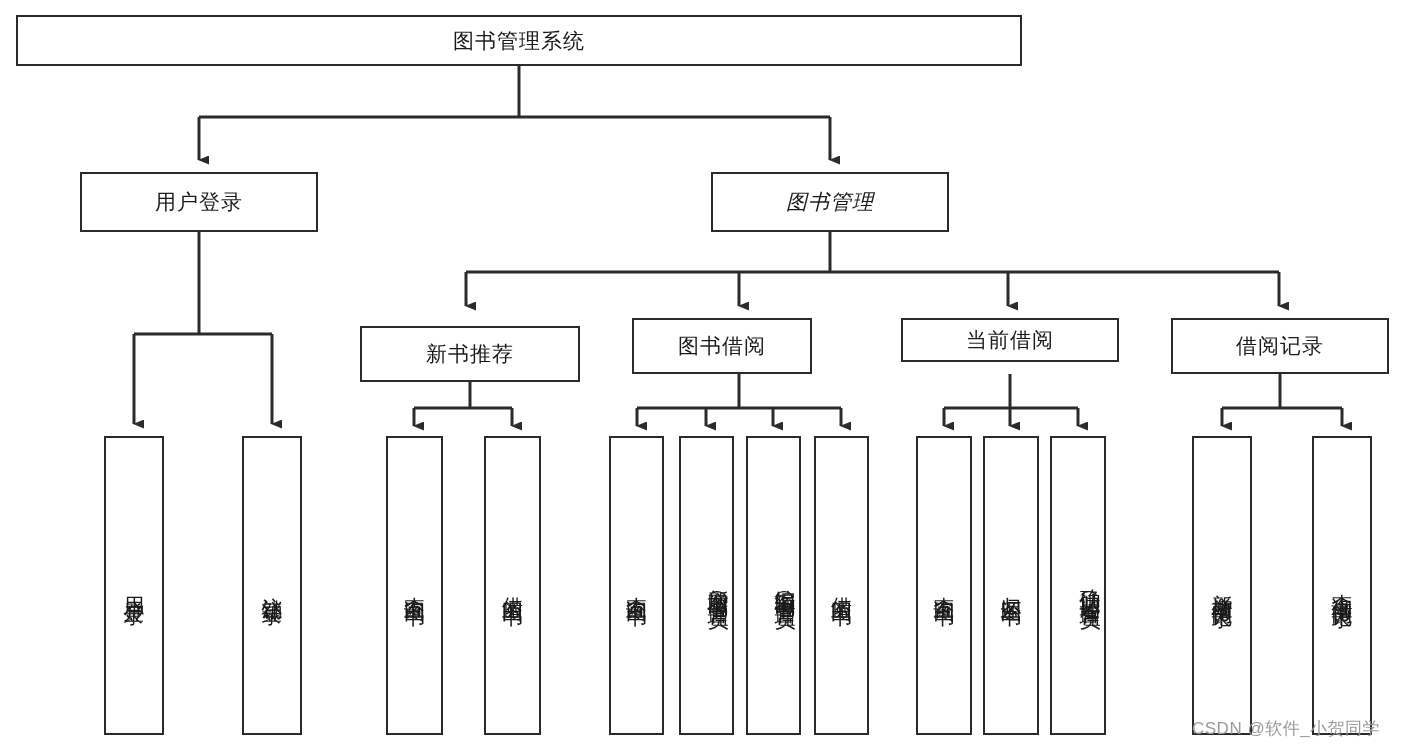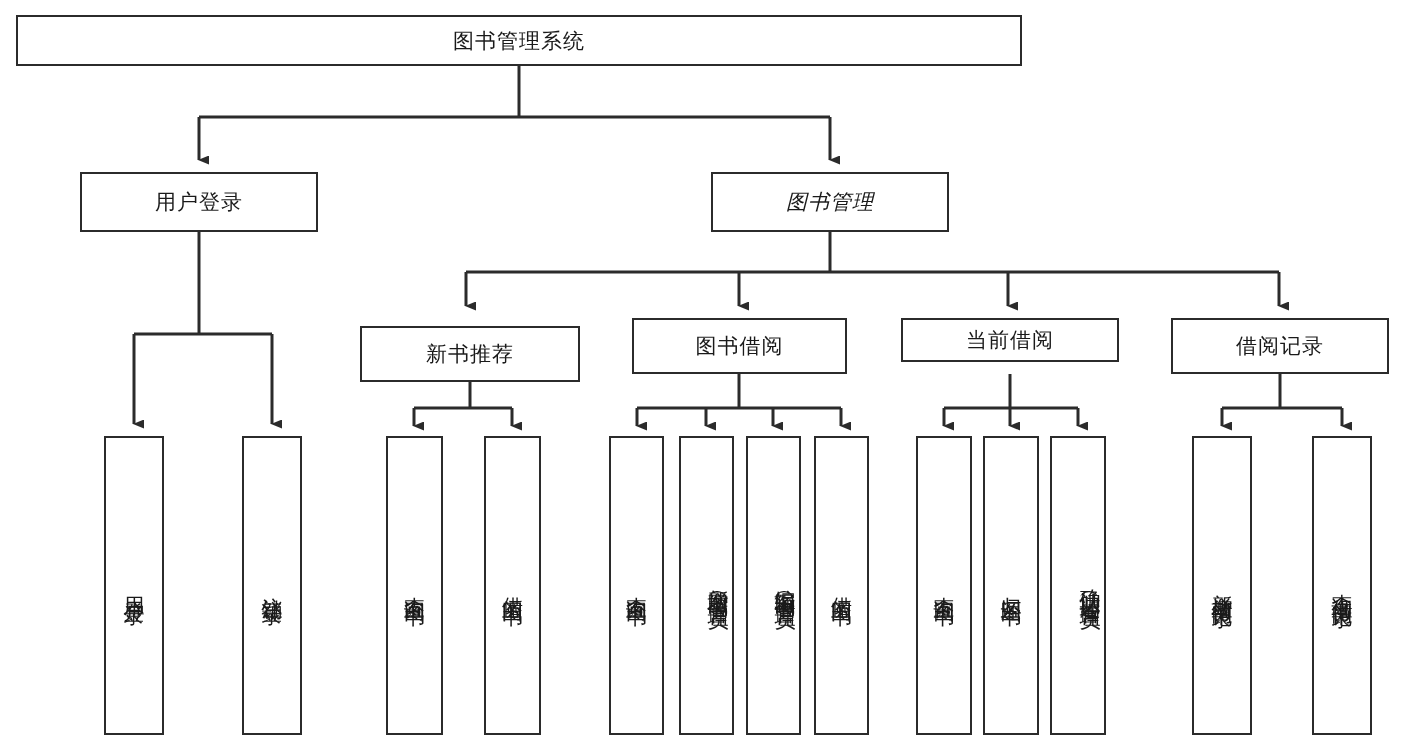--- a/index.html
+++ b/index.html
@@ -116,21 +116,21 @@
       </div>
       <div class="node h" style="left: 80px; top: 172px; width: 238px; height: 60px;">
         <span class="label">用户登录</span>
       </div>
       <div class="node h" style="left: 711px; top: 172px; width: 238px; height: 60px; font-style: italic;">
         <span class="label">图书管理</span>
       </div>
       <div class="node h" style="left: 360px; top: 326px; width: 220px; height: 56px;">
         <span class="label">新书推荐</span>
       </div>
-      <div class="node h" style="left: 632px; top: 318px; width: 215px; height: 56px;">
+      <div class="node h" style="left: 632px; top: 318px; width: 180px; height: 56px;">
         <span class="label">图书借阅</span>
       </div>
       <div class="node h" style="left: 901px; top: 318px; width: 218px; height: 44px;">
         <span class="label">当前借阅</span>
       </div>
       <div class="node h" style="left: 1171px; top: 318px; width: 218px; height: 56px;">
         <span class="label">借阅记录</span>
       </div>
       <div class="node v mid" style="left: 104px; top: 436px; width: 60px; height: 299px;">
         <span class="label">用户登录</span>
@@ -166,14 +166,15 @@
         <span class="label">确认归还（管理员）</span>
       </div>
       <div class="node v mid" style="left: 1192px; top: 436px; width: 60px; height: 299px;">
         <span class="label">新增借阅记录</span>
       </div>
       <div class="node v mid" style="left: 1312px; top: 436px; width: 60px; height: 299px;">
         <span class="label">查询借阅记录</span>
       </div>
     </div>
 
+  <div class="watermark" style="left: 1192px; top: 717px;">CSDN @软件_小贺同学</div>
 
 </div>
 
 </body></html>

